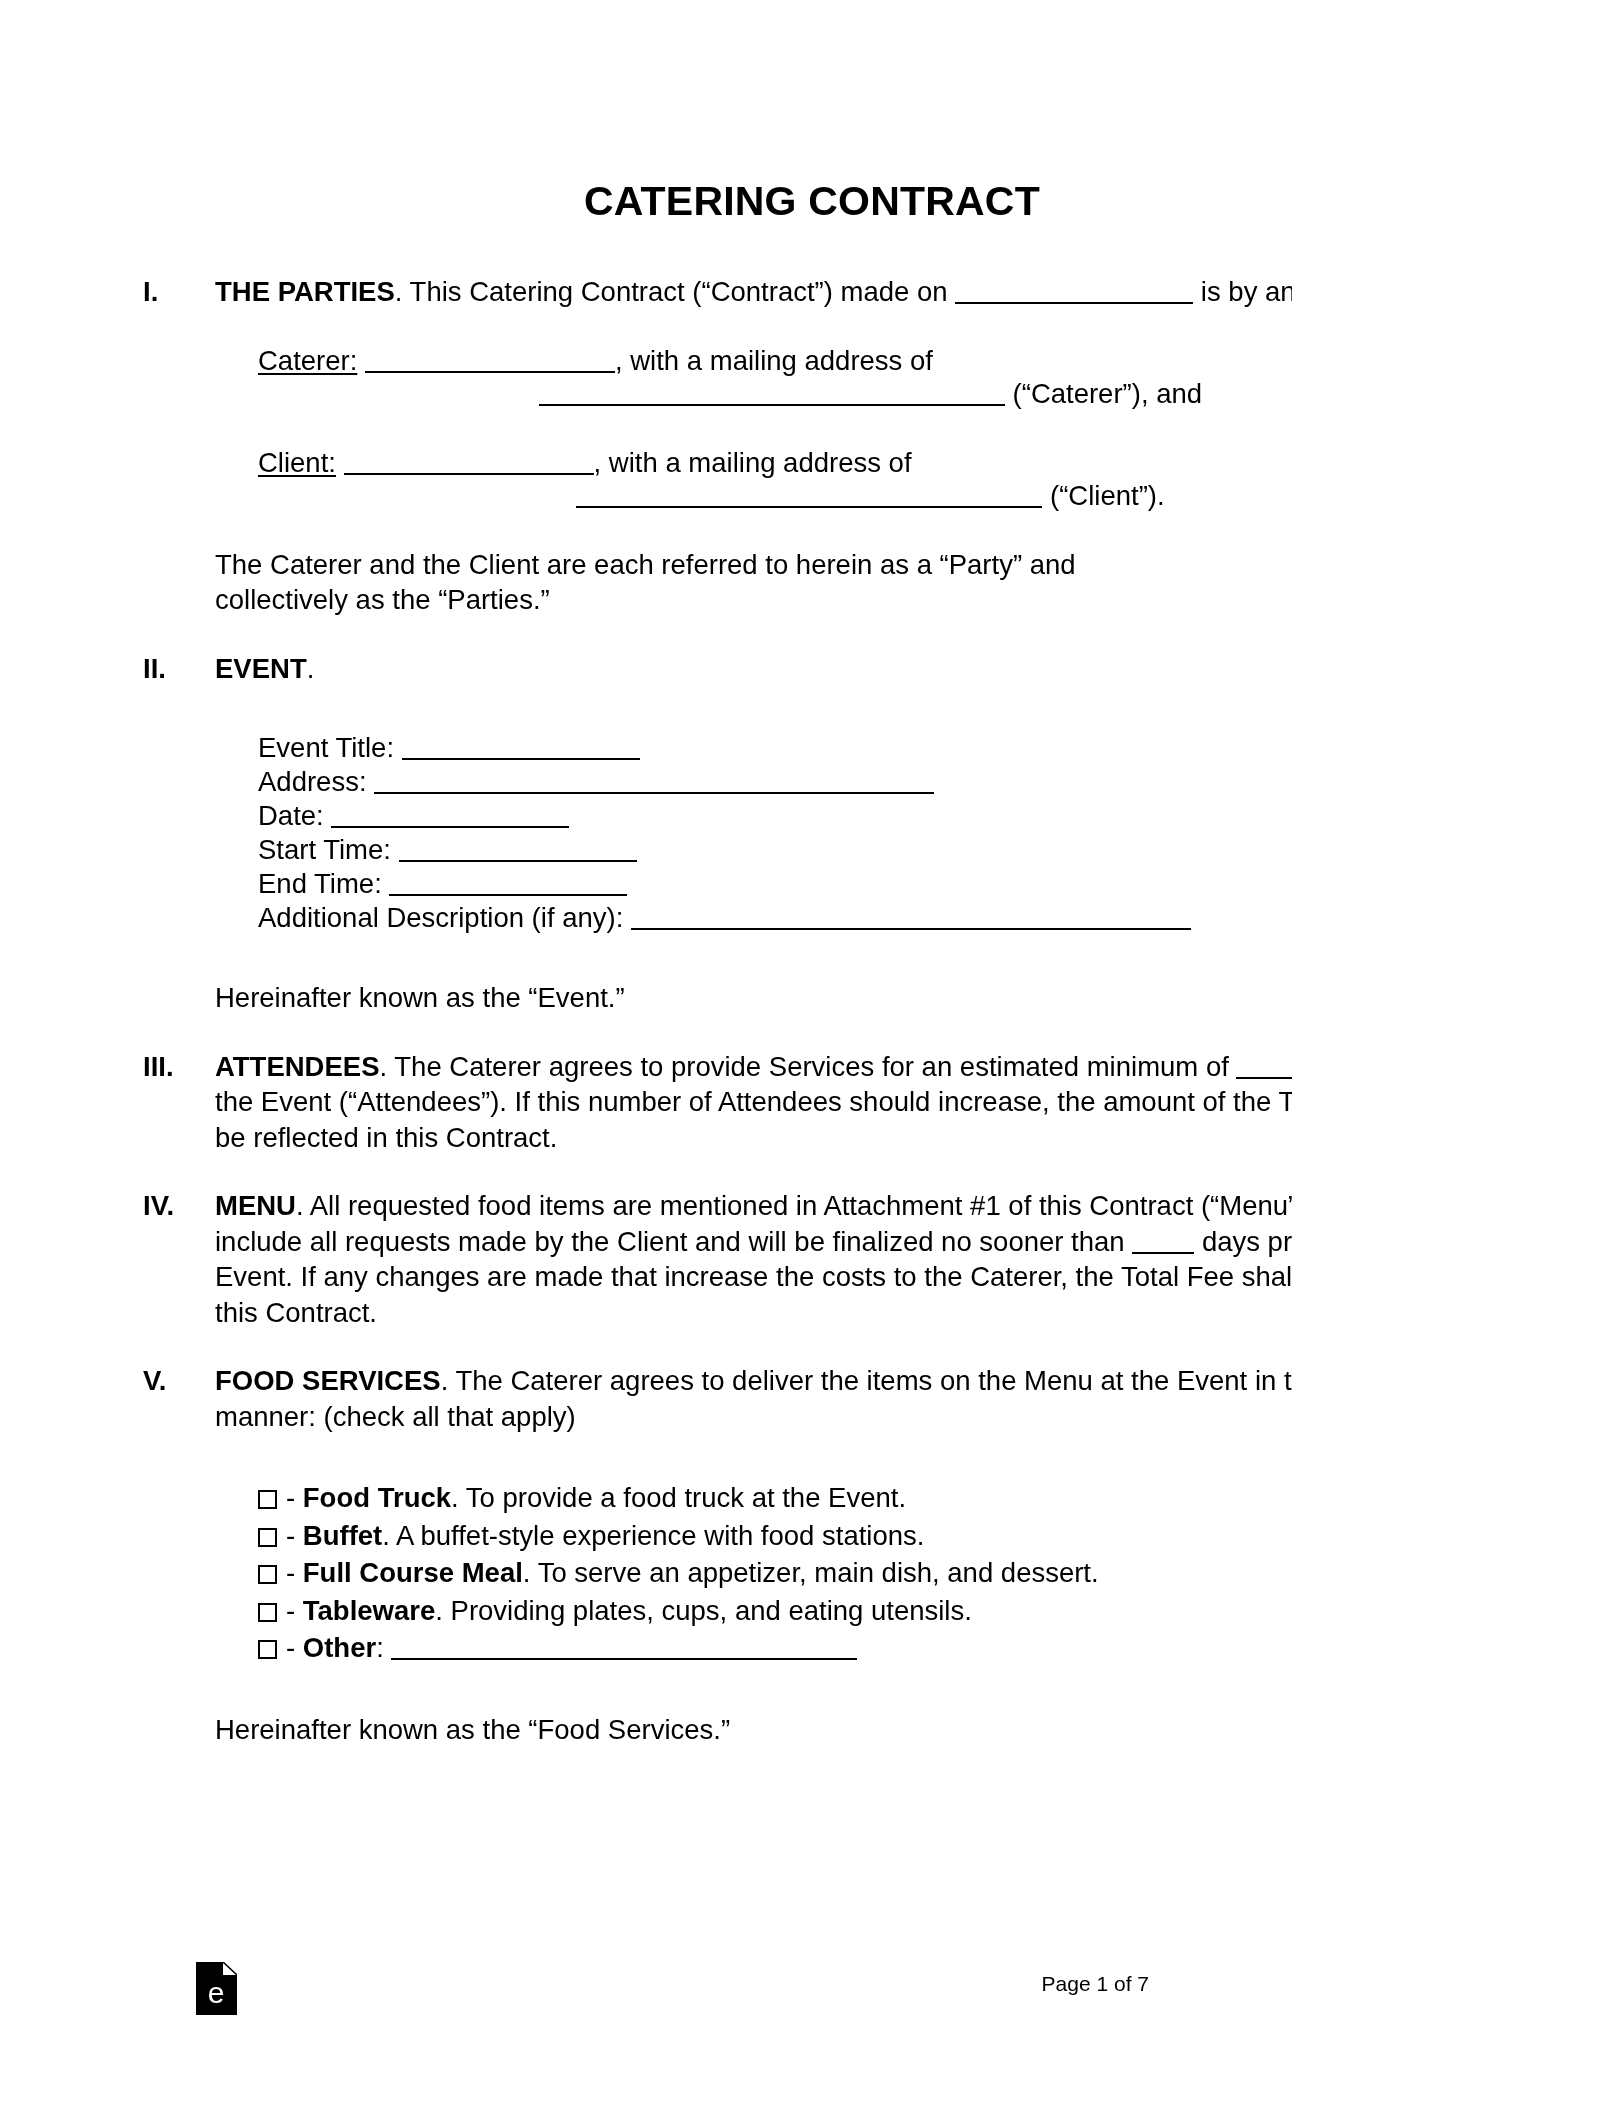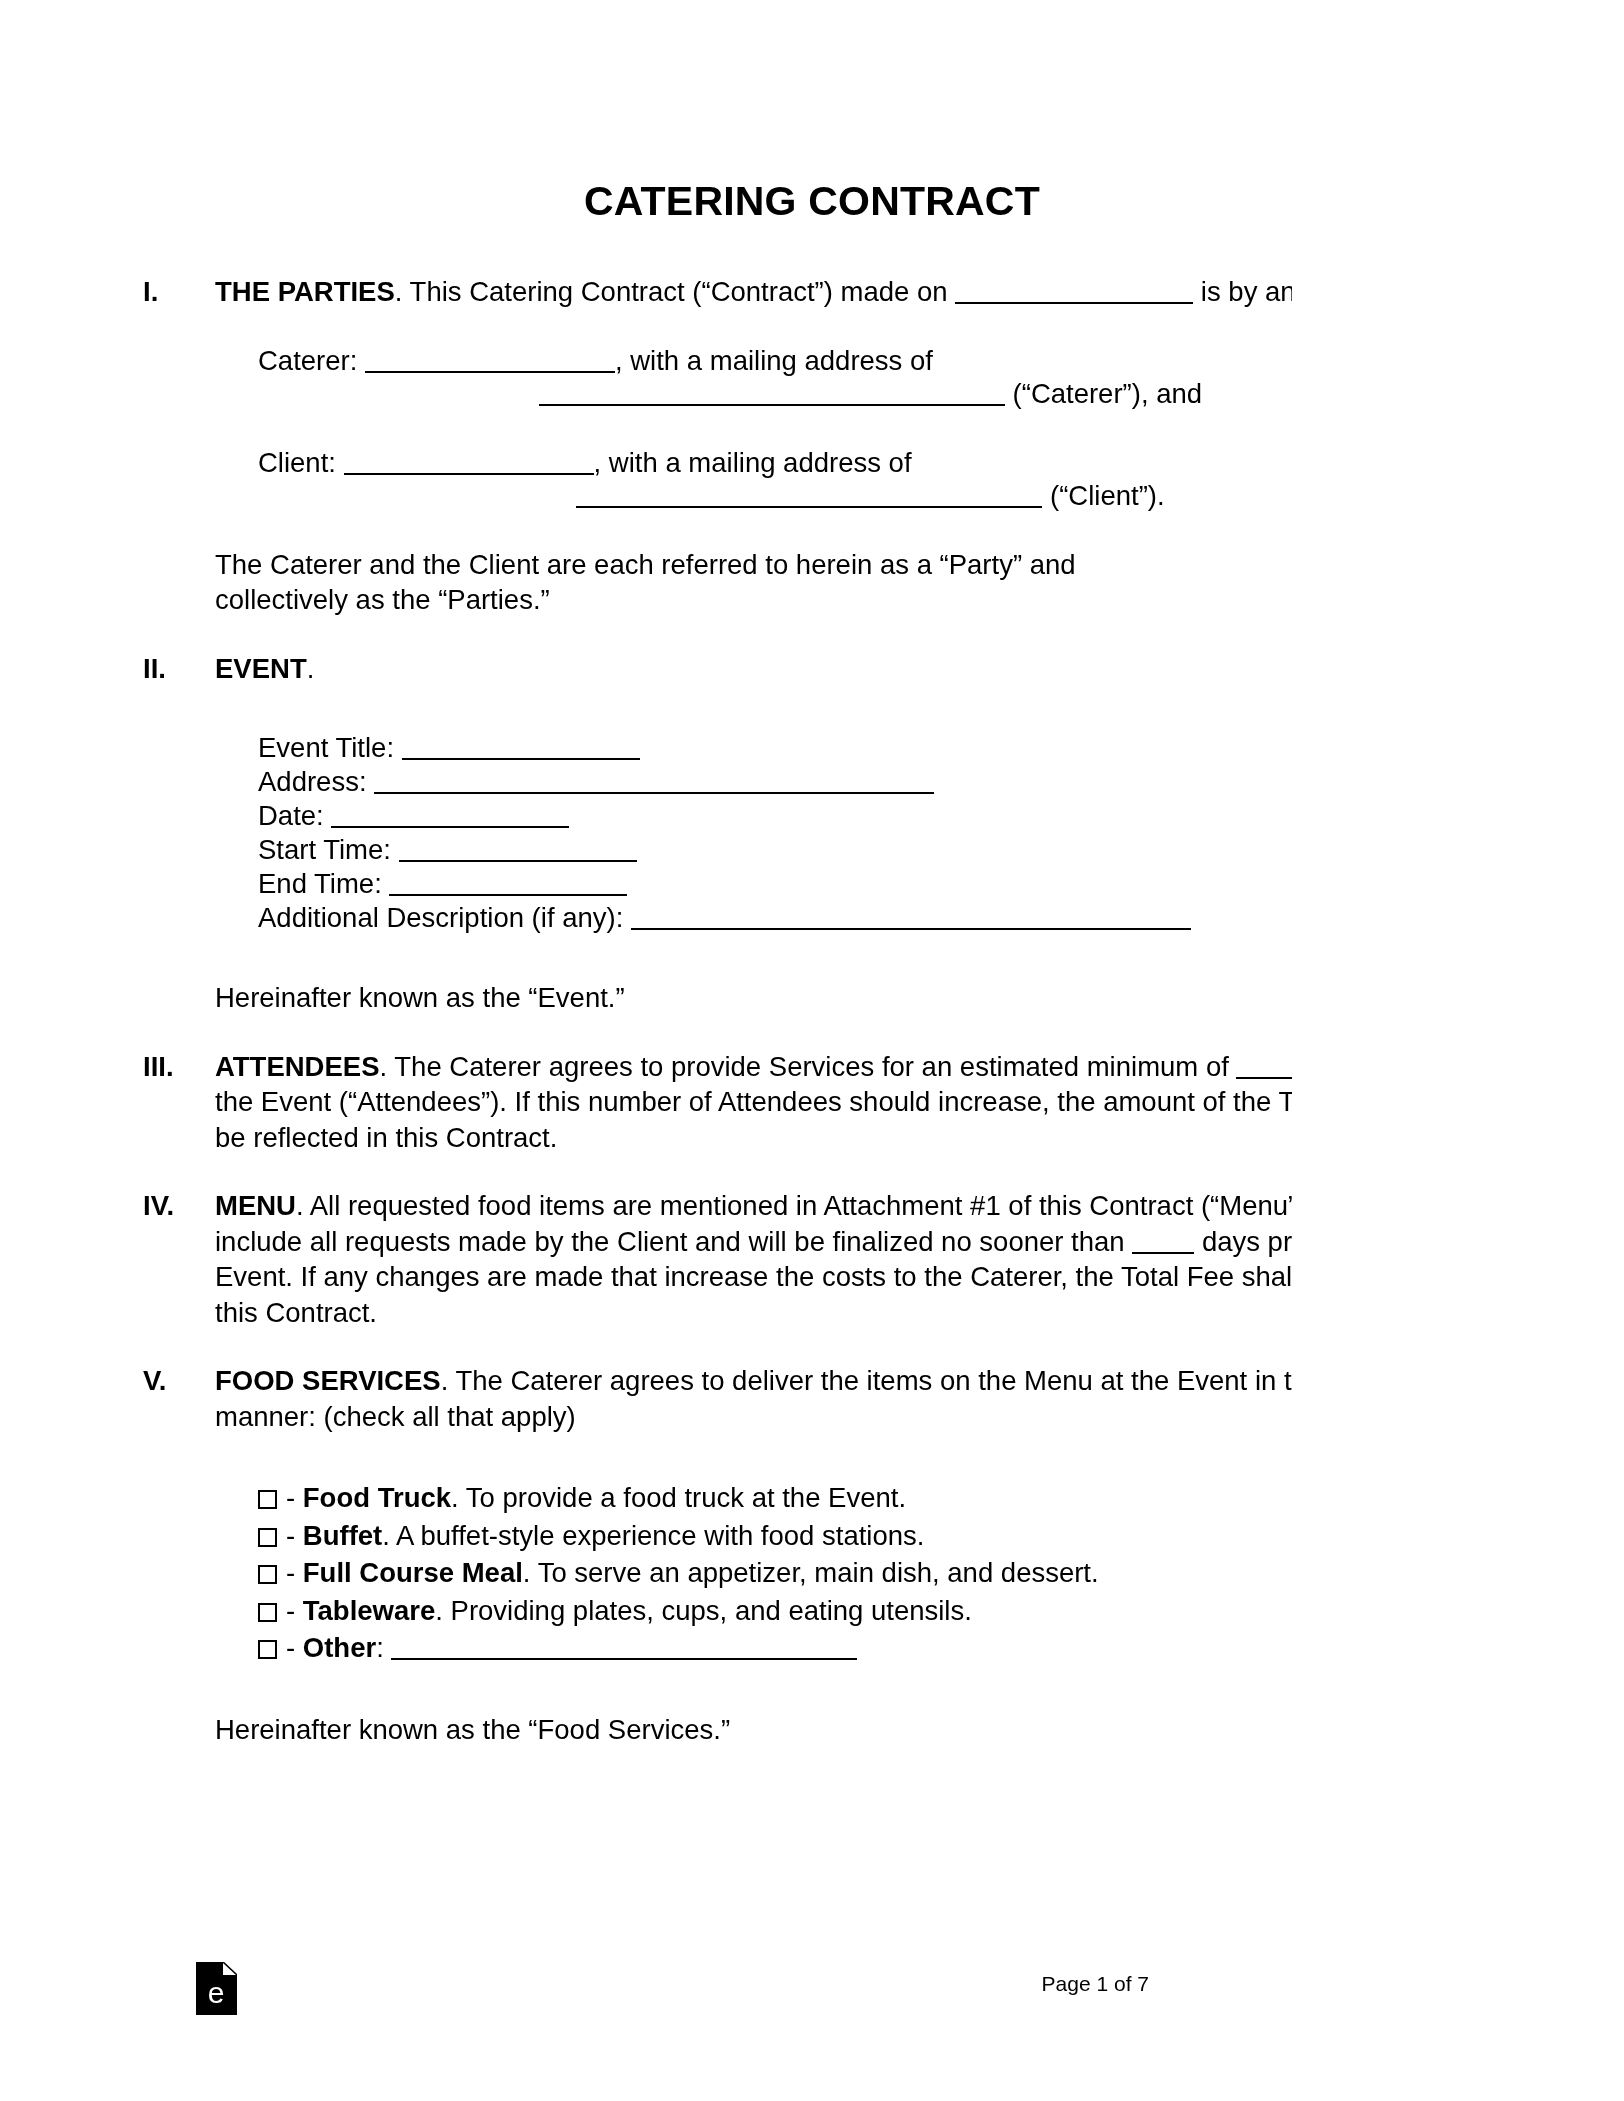--- a/index.html
+++ b/index.html
@@ -77,21 +77,21 @@
 
   
   .sub {
     padding-left: 115px;     
     font-size: 27.5px;
     line-height: 35.5px;
   }
   .sub-tight { line-height: 34px; }
 
   .party-line { white-space: nowrap; }
-  .u { text-underline-offset: 3px; }
+  .u { text-decoration: underline; text-underline-offset: 3px; }
 
   .right-line {
     display: block;
     text-align: center;
     white-space: nowrap;
     margin-top: -2px;
   }
 
   
   .cb-list { padding-left: 115px; }

